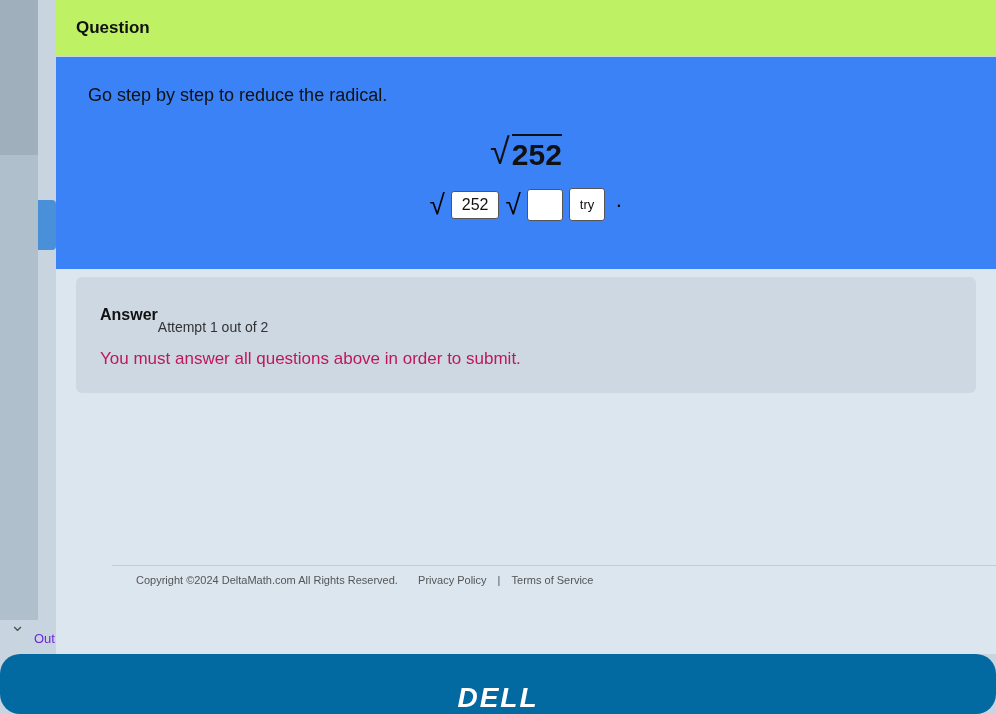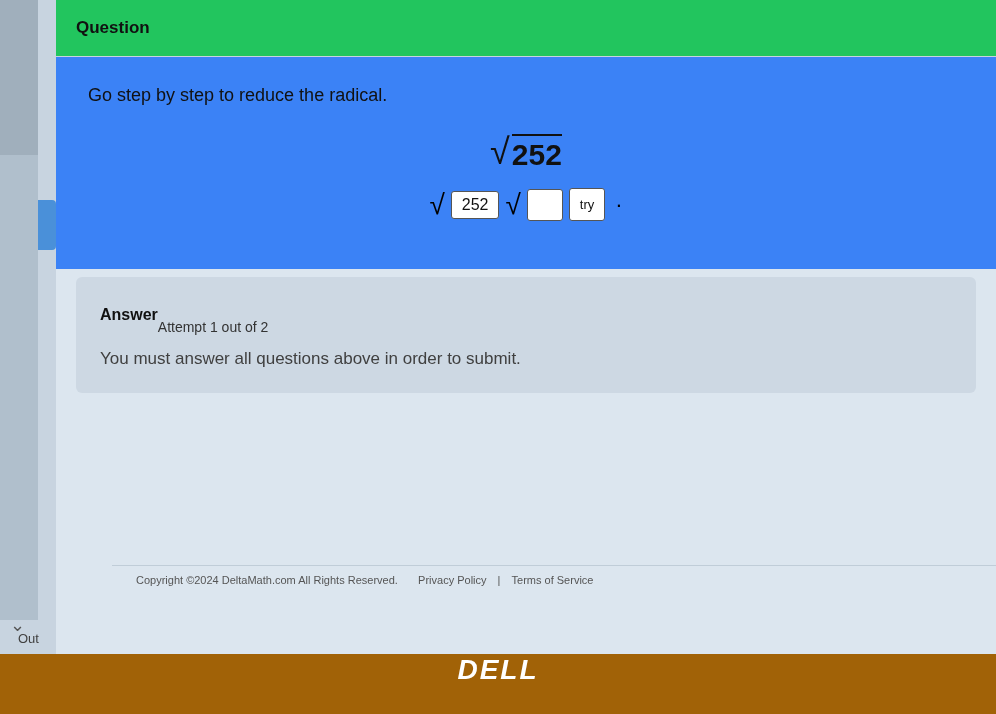--- a/index.html
+++ b/index.html
@@ -71,21 +71,21 @@
       bottom: 60px;
       background: #dce6ef;
     }
 
     
     .question-header {
       display: flex;
       align-items: center;
       justify-content: space-between;
       padding: 18px 24px 18px 20px;
-      background: #22c55e;
+      background: #bef264;
       border-bottom: 1px solid #c8d4df;
     }
 
     .question-title {
       font-size: 17px;
       font-weight: bold;
       color: #111;
     }
 
     .header-buttons {
@@ -255,30 +255,30 @@
     }
 
     .attempt-label {
       font-size: 14px;
       color: #333;
       margin-top: 24px;
     }
 
     .answer-message {
       font-size: 17px;
-      color: #404040;
+      color: #be185d;
     }
 
     
     .out-text {
       position: absolute;
-      left: 0;
+      left: 16px;
       bottom: 68px;
       font-size: 13px;
-      color: #404040;
+      color: #6d28d9;
       padding-left: 18px;
     }
 
     
     .footer {
       position: absolute;
       bottom: 60px;
       left: 56px;
       right: 0;
       background: #dce6ef;
@@ -300,24 +300,25 @@
       margin: 4px 4px;
     }
 
     
     .dell-bar {
       position: absolute;
       bottom: 0;
       left: 0;
       right: 0;
       height: 60px;
-      background: #a16207;
-      display: flex;
-      align-items: flex-start;
+      background: #0369a1;
+      display: flex;
+      align-items: flex-end;
       justify-content: center;
+      border-radius: 20px;
     }
 
     .dell-logo {
       color: white;
       font-size: 28px;
       font-weight: bold;
       letter-spacing: 2px;
       font-style: italic;
     }
 

